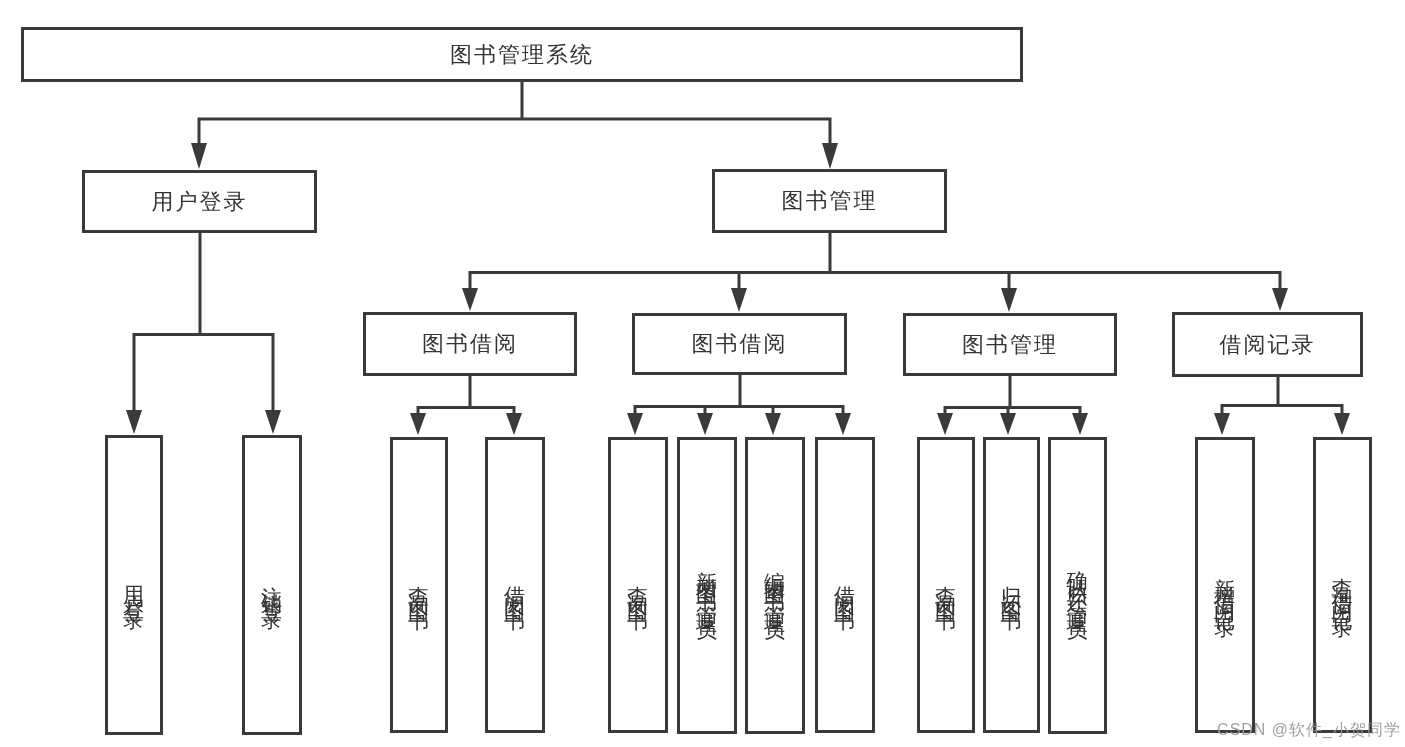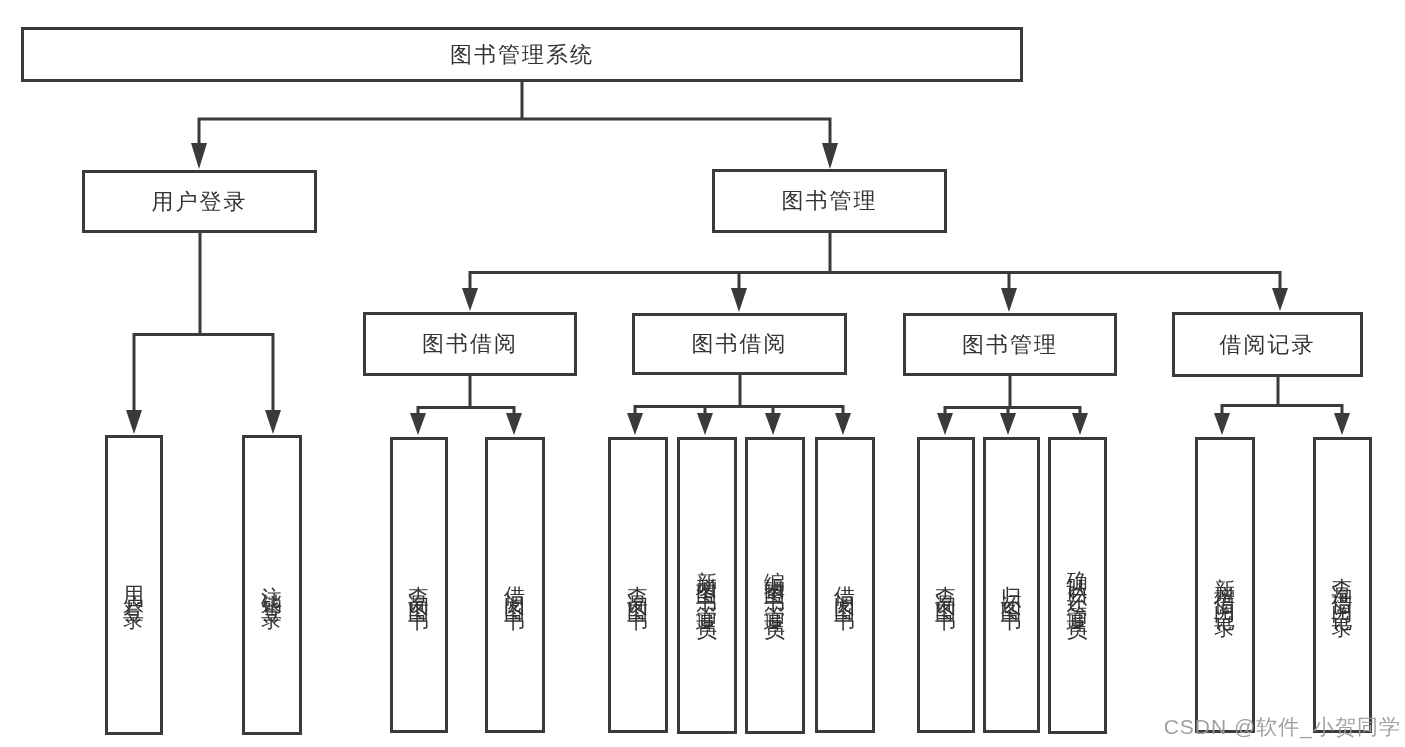--- a/index.html
+++ b/index.html
@@ -57,21 +57,21 @@
     line-height: 1;
     white-space: nowrap;
   }
   .vbox.long .vlabel {
     letter-spacing: 7px;
   }
   .watermark {
     position: absolute;
     right: 4px;
     bottom: 6px;
-    font-size: 21px;
+    font-size: 16px;
     color: rgba(155, 155, 155, 0.95);
     letter-spacing: 1px;
     z-index: 5;
     white-space: nowrap;
   }
 </style>
 </head>
 <body>
 
 <div class="stage">

